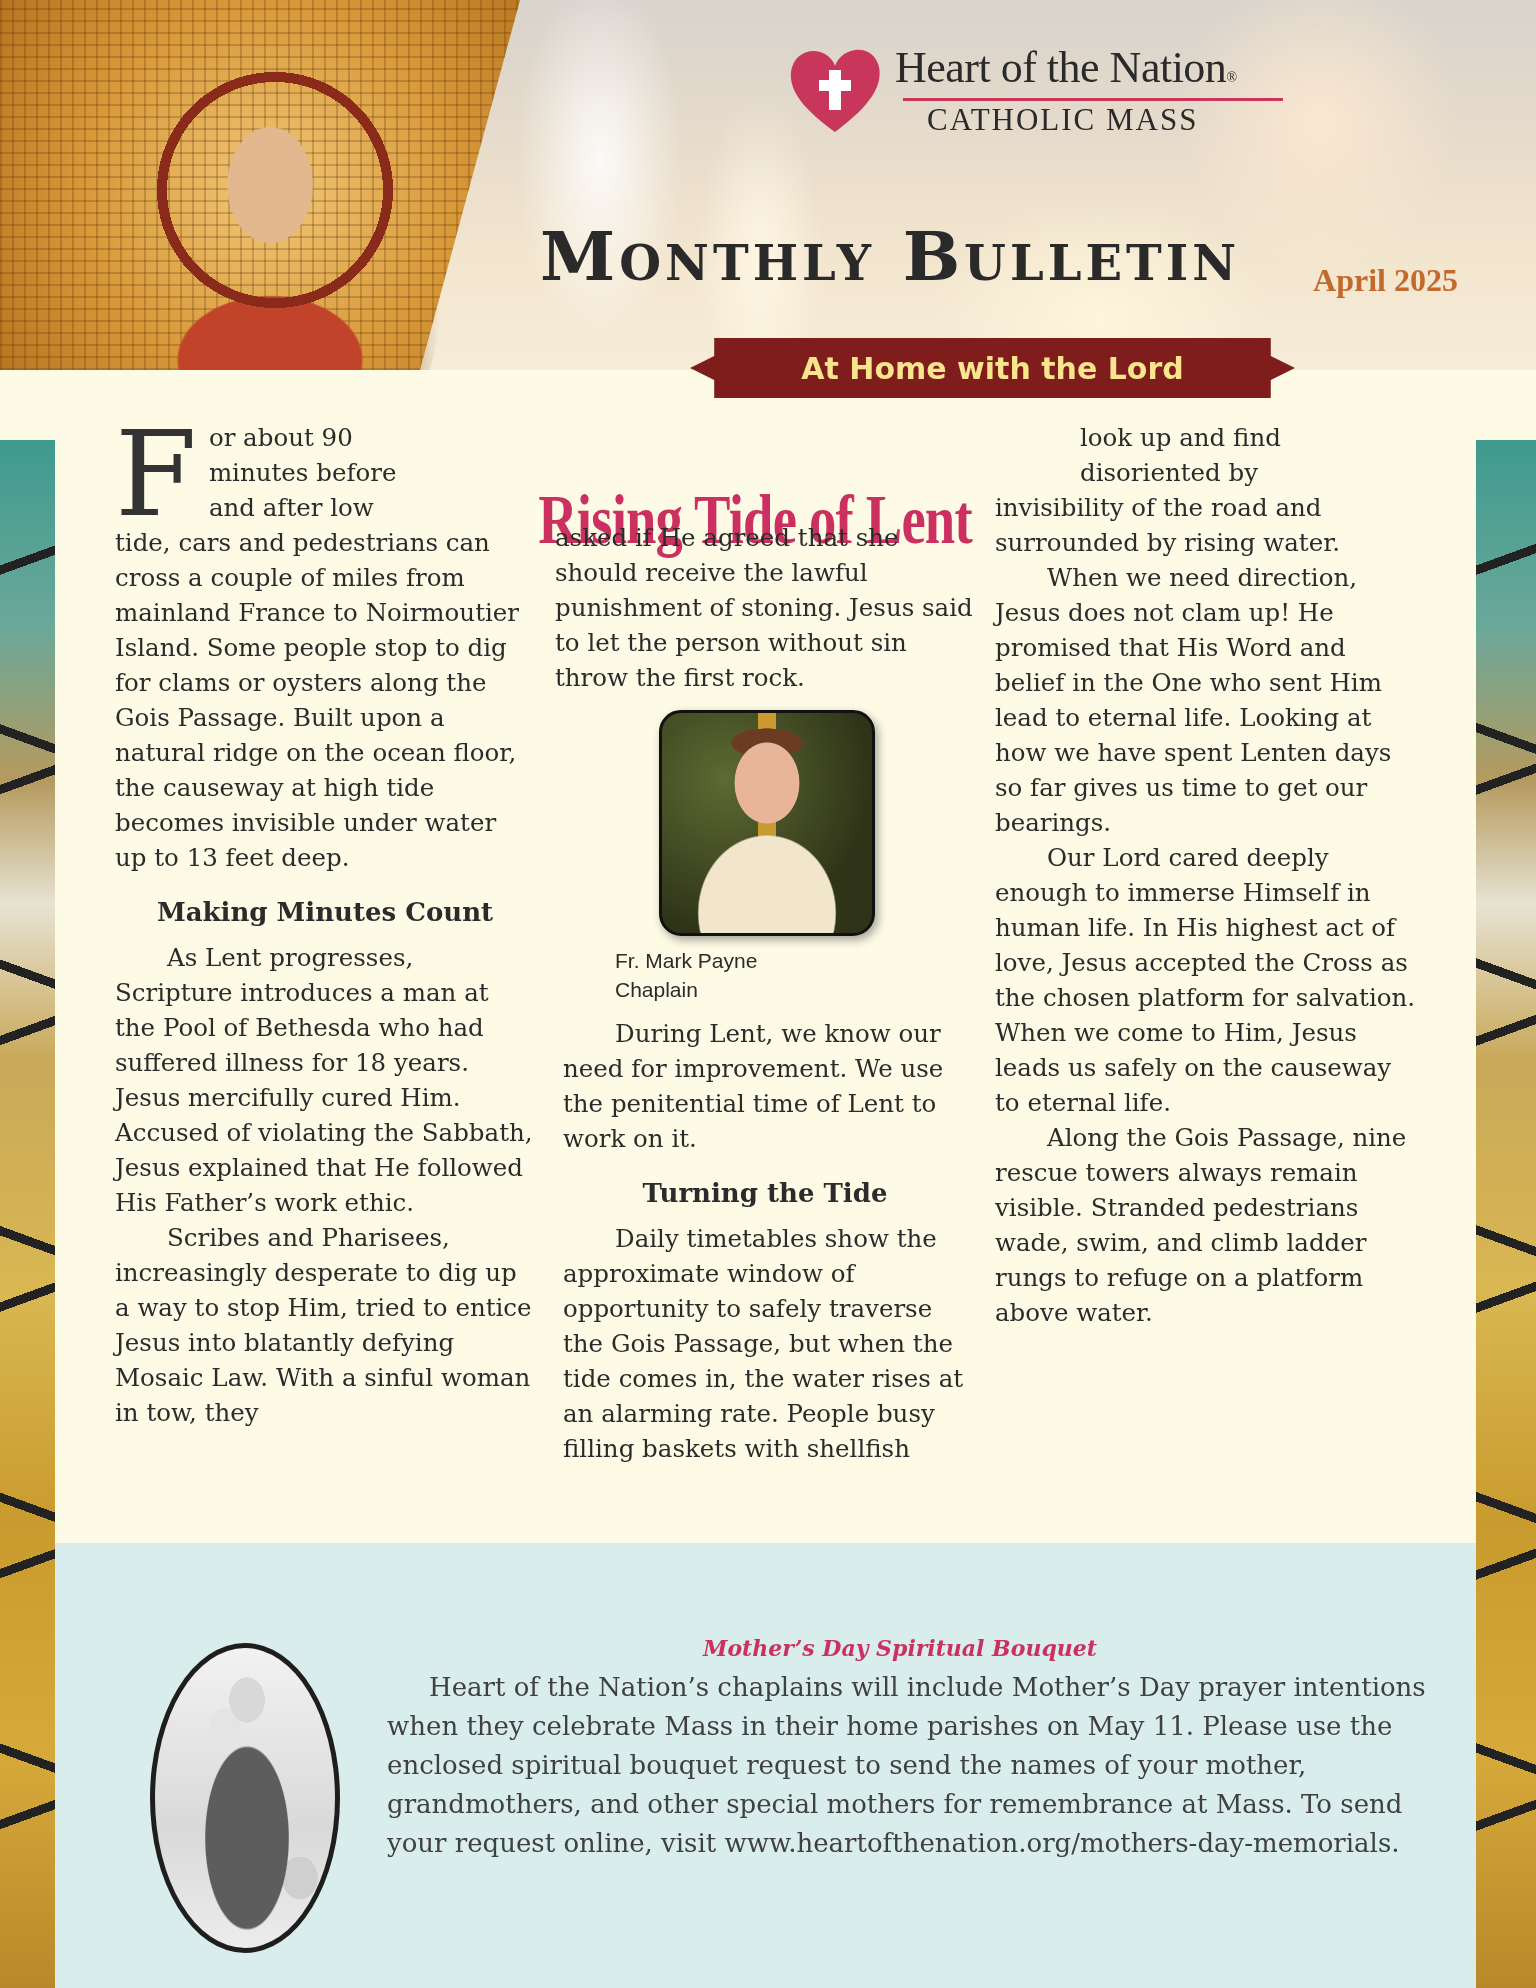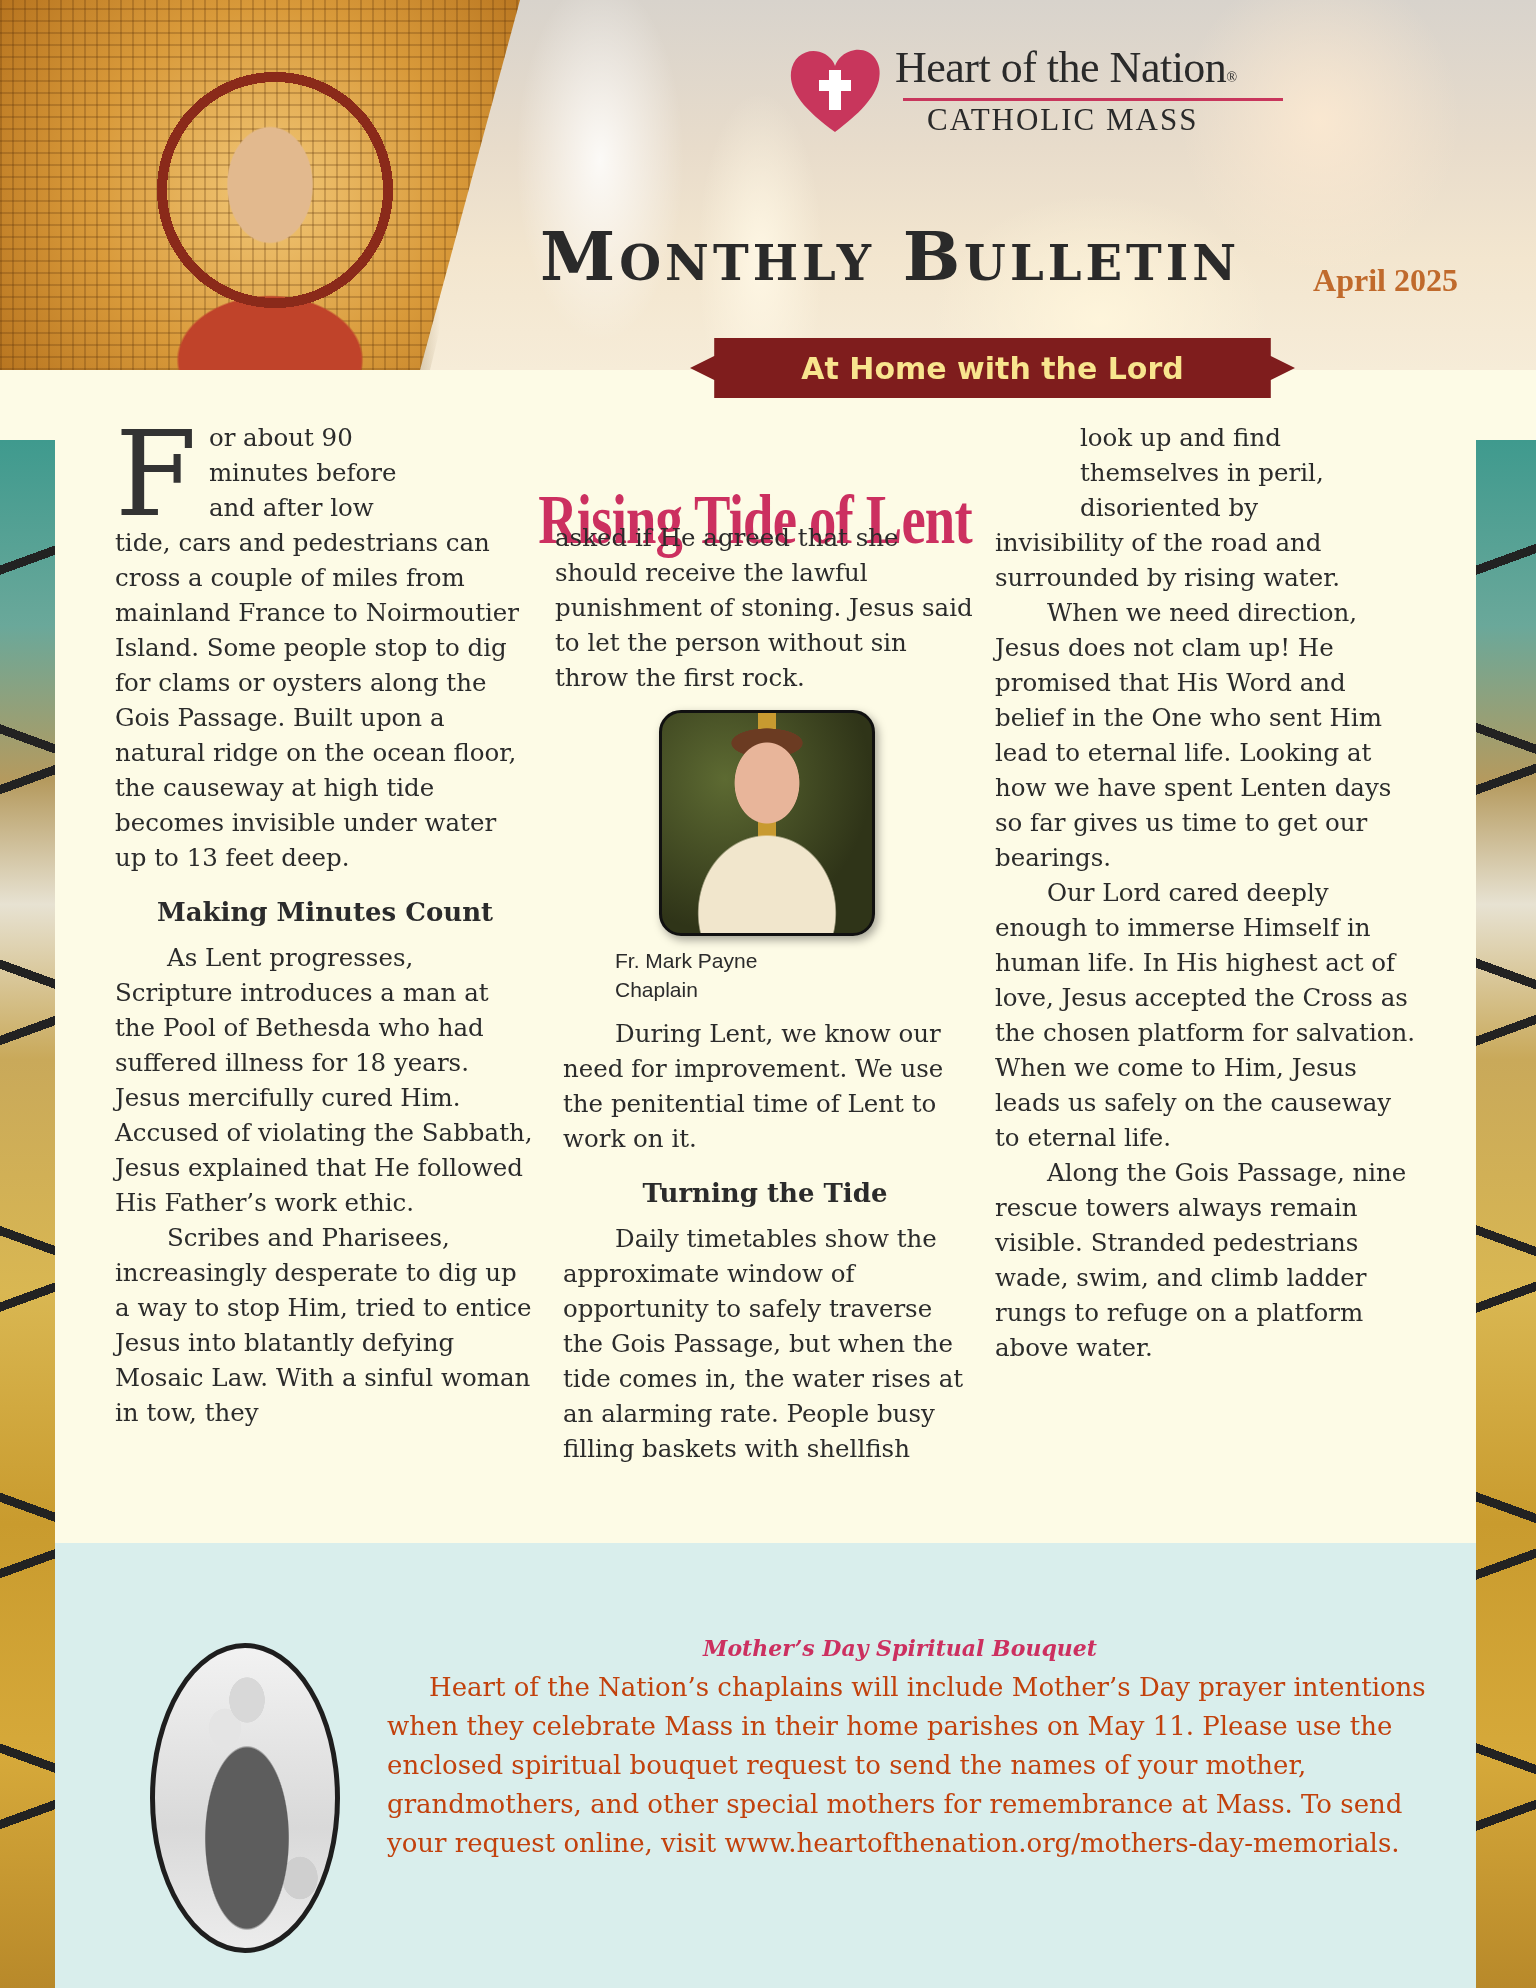--- a/index.html
+++ b/index.html
@@ -150,21 +150,21 @@
         radial-gradient(ellipse 25px 30px at 145px 230px, #cfcfcf 0 70%, transparent 72%),
         linear-gradient(180deg, #f2f2f2 0%, #d9d9d9 60%, #ececec 100%);
     }
     .callout-title {
       position: absolute; left: 330px; top: 70px; width: 1030px; text-align: center;
       font-family: "DejaVu Serif", serif; font-style: italic; font-weight: bold; font-size: 22px;
       color: #cc3060;
     }
     .callout-body {
       position: absolute; left: 332px; top: 125px; width: 1040px;
-      font-family: "DejaVu Serif", serif; font-size: 26px; line-height: 39px; color: #c2410c;
+      font-family: "DejaVu Serif", serif; font-size: 26px; line-height: 39px; color: #404040;
     }
     .callout-body p { margin: 0; text-indent: 42px; }
   </style>
 </head>
 <body>
 
 <header class="header">
   <div class="mosaic"></div>
   <div class="mosaic-shadow"></div>
 
@@ -215,21 +215,20 @@
   </div>
 
   <section class="col-2-lower">
     <p class="indent">During Lent, we know our need for improvement. We use the penitential time of Lent to work on it.</p>
     <h3 class="subhead">Turning the Tide</h3>
     <p class="indent">Daily timetables show the approximate window of opportunity to safely traverse the Gois Passage, but when the tide comes in, the water rises at an alarming rate. People busy filling baskets with shellfish</p>
   </section>
 
   <section class="col col-3">
     <div class="wrap-start">look up and find</div>
-    <div class="wrap-start">themselves in peril,</div>
     <div class="wrap-start">disoriented by</div>
     <p>invisibility of the road and surrounded by rising water.</p>
     <p class="indent">When we need direction, Jesus does not clam up! He promised that His Word and belief in the One who sent Him lead to eternal life. Looking at how we have spent Lenten days so far gives us time to get our bearings.</p>
     <p class="indent">Our Lord cared deeply enough to immerse Himself in human life. In His highest act of love, Jesus accepted the Cross as the chosen platform for salvation. When we come to Him, Jesus leads us safely on the causeway to eternal life.</p>
     <p class="indent">Along the Gois Passage, nine rescue towers always remain visible. Stranded pedestrians wade, swim, and climb ladder rungs to refuge on a platform above water.</p>
   </section>
 </main>
 
 <aside class="callout">
   <div class="madonna"></div>

